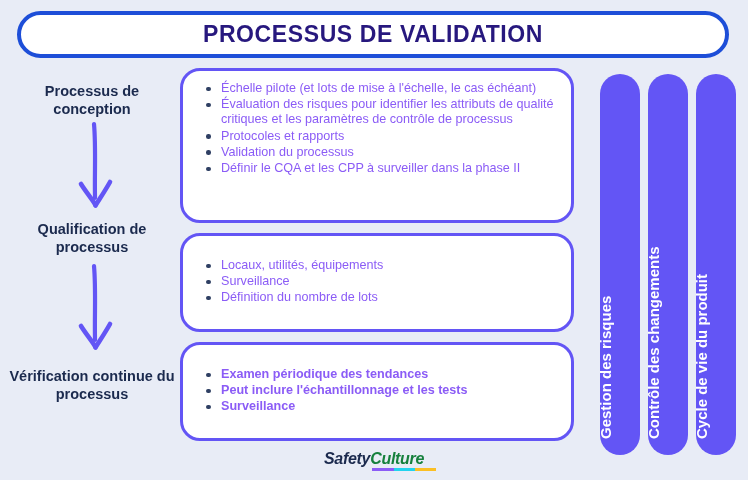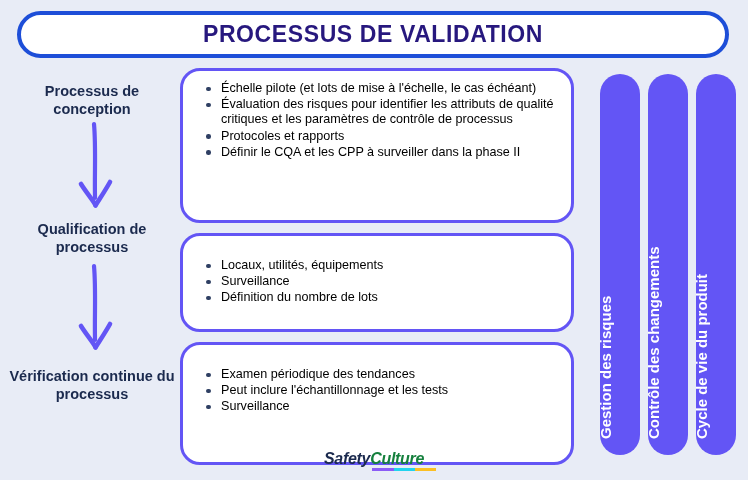--- a/index.html
+++ b/index.html
@@ -76,33 +76,33 @@
     position: absolute;
     left: 180px;
     width: 394px;
     box-sizing: border-box;
     background: #ffffff;
     border: 3.5px solid #6355f5;
     border-radius: 20px;
   }
   .box1 { top: 68px; height: 155px; }
   .box2 { top: 233px; height: 99px; }
-  .box3 { top: 342px; height: 123px; }
+  .box3 { top: 342px; height: 99px; font-weight: bold; }
 
   .bullets {
     margin: 0;
     padding: 10px 16px 10px 38px;
     list-style: none;
   }
   .box2 .bullets, .box3 .bullets { padding-top: 22px; }
   .bullets li {
     position: relative;
     font-size: 12.6px;
     line-height: 15.2px;
-    color: #000000;
+    color: #8b5cf6;
     margin-bottom: 1px;
     font-family: "Liberation Sans", sans-serif;
   }
   .bullets li::before {
     content: "";
     position: absolute;
     left: -15px;
     top: 5.5px;
     width: 4.5px;
     height: 4.5px;
@@ -209,20 +209,21 @@
   </div>
 
   <div class="stage-label s3">Vérification continue du processus</div>
 </div>
 
 <div class="content-box box1">
   <ul class="bullets">
     <li>Échelle pilote (et lots de mise à l'échelle, le cas échéant)</li>
     <li>Évaluation des risques pour identifier les attributs de qualité critiques et les paramètres de contrôle de processus</li>
     <li>Protocoles et rapports</li>
+    <li>Validation du processus</li>
     <li>Définir le CQA et les CPP à surveiller dans la phase II</li>
   </ul>
 </div>
 
 <div class="content-box box2">
   <ul class="bullets">
     <li>Locaux, utilités, équipements</li>
     <li>Surveillance</li>
     <li>Définition du nombre de lots</li>
   </ul>

